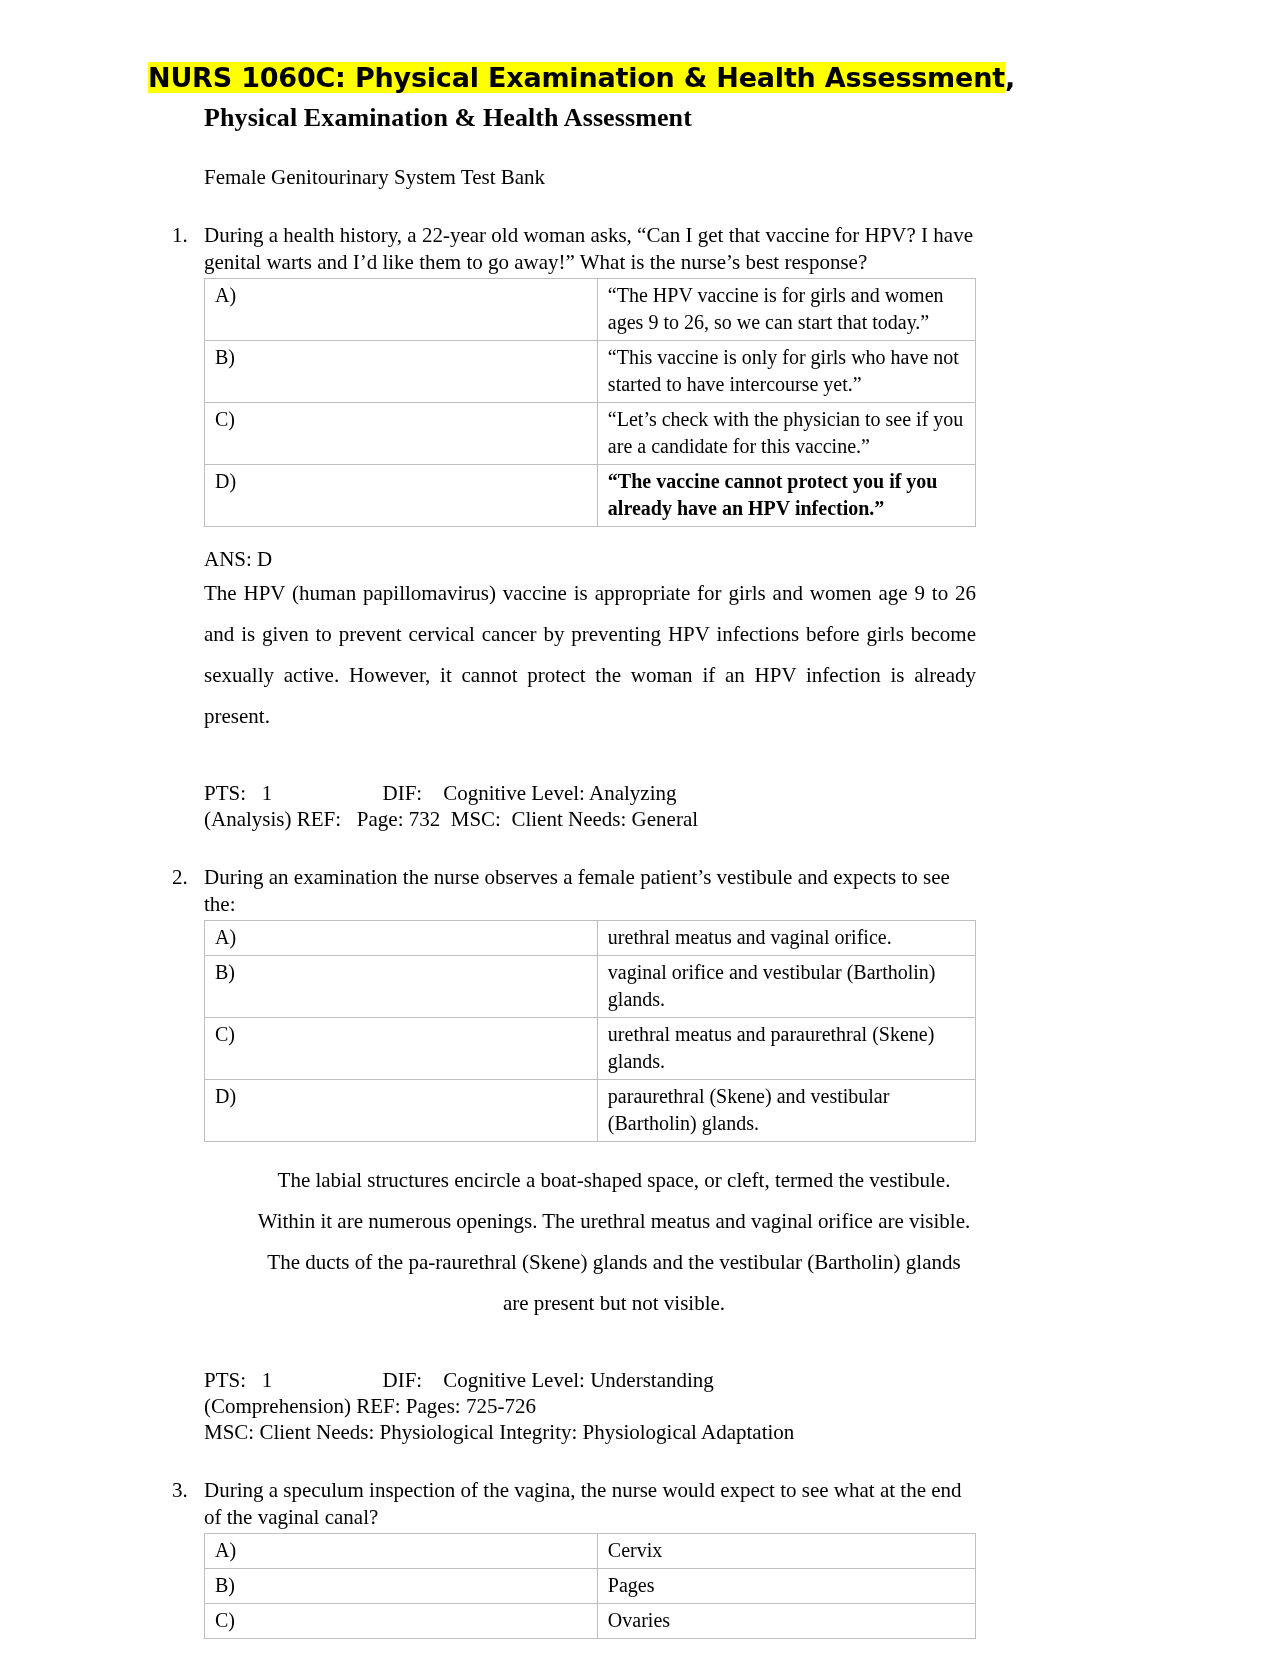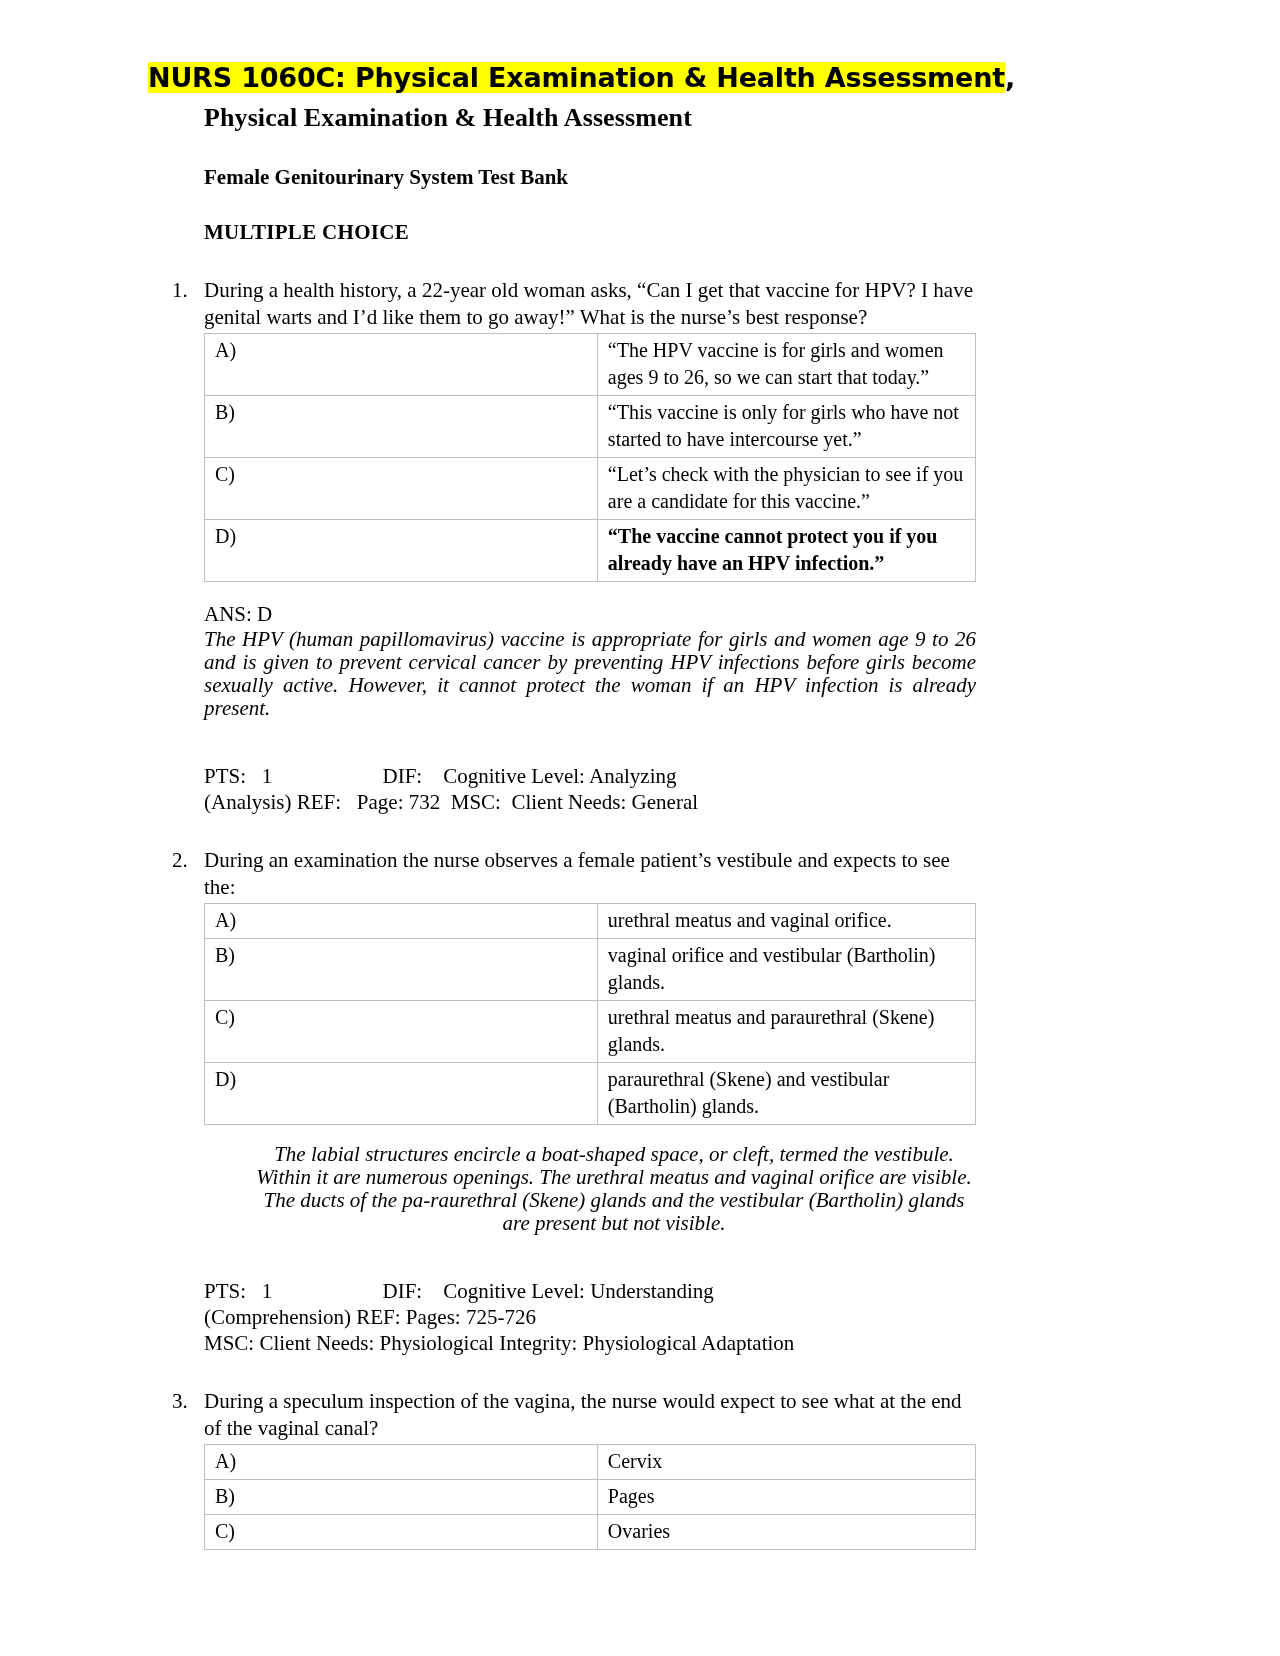--- a/index.html
+++ b/index.html
@@ -35,21 +35,21 @@
     background: #ffff00;
   }
   .doc-subtitle {
     font-size: 26px;
     font-weight: bold;
     margin: 10px 0 0 56px;
     letter-spacing: 0.1px;
   }
   .section-title {
     font-size: 21px;
-    font-weight: bold;
+    font-weight: normal;
     margin: 32px 0 0 56px;
   }
   .mc-label {
     font-size: 21px;
     font-weight: bold;
     margin: 30px 0 0 56px;
     letter-spacing: 0.3px;
   }
 
   
@@ -99,24 +99,23 @@
   .answer-block {
     padding-left: 56px;
     margin-top: 18px;
   }
   .ans-line {
     font-size: 21px;
     line-height: 28px;
   }
   .rationale {
     font-size: 21px;
-    line-height: 23px;
+    line-height: 41px;
     text-align: justify;
     margin: 0;
-    font-style: italic;
   }
   .rationale.nojustify {
     text-align: center;
     margin-left: 48px;
   }
   .meta-block {
     padding-left: 56px;
     margin-top: 43px;
   }
   .meta-line {
@@ -129,21 +128,20 @@
 <body>
 
 <div class="page">
 
   <h1 class="doc-title"><span class="hl">NURS 1060C: Physical Examination &amp; Health Assessment</span><span>,</span></h1>
 
   <div class="doc-subtitle">Physical Examination &amp; Health Assessment</div>
 
   <div class="section-title">Female Genitourinary System Test Bank</div>
 
-  <div class="mc-label">MULTIPLE CHOICE</div>
 
   <div class="question">
     <div class="q-num">1.</div>
     <p class="q-stem">During a health history, a 22-year old woman asks, “Can I get that vaccine for HPV? I have genital warts and I’d like them to go away!” What is the nurse’s best response?</p>
     <table class="options">
       <tbody>
         <tr>
           <td class="key">A)</td>
           <td class="val">“The HPV vaccine is for girls and women ages 9 to 26, so we can start that today.”</td>
         </tr>

